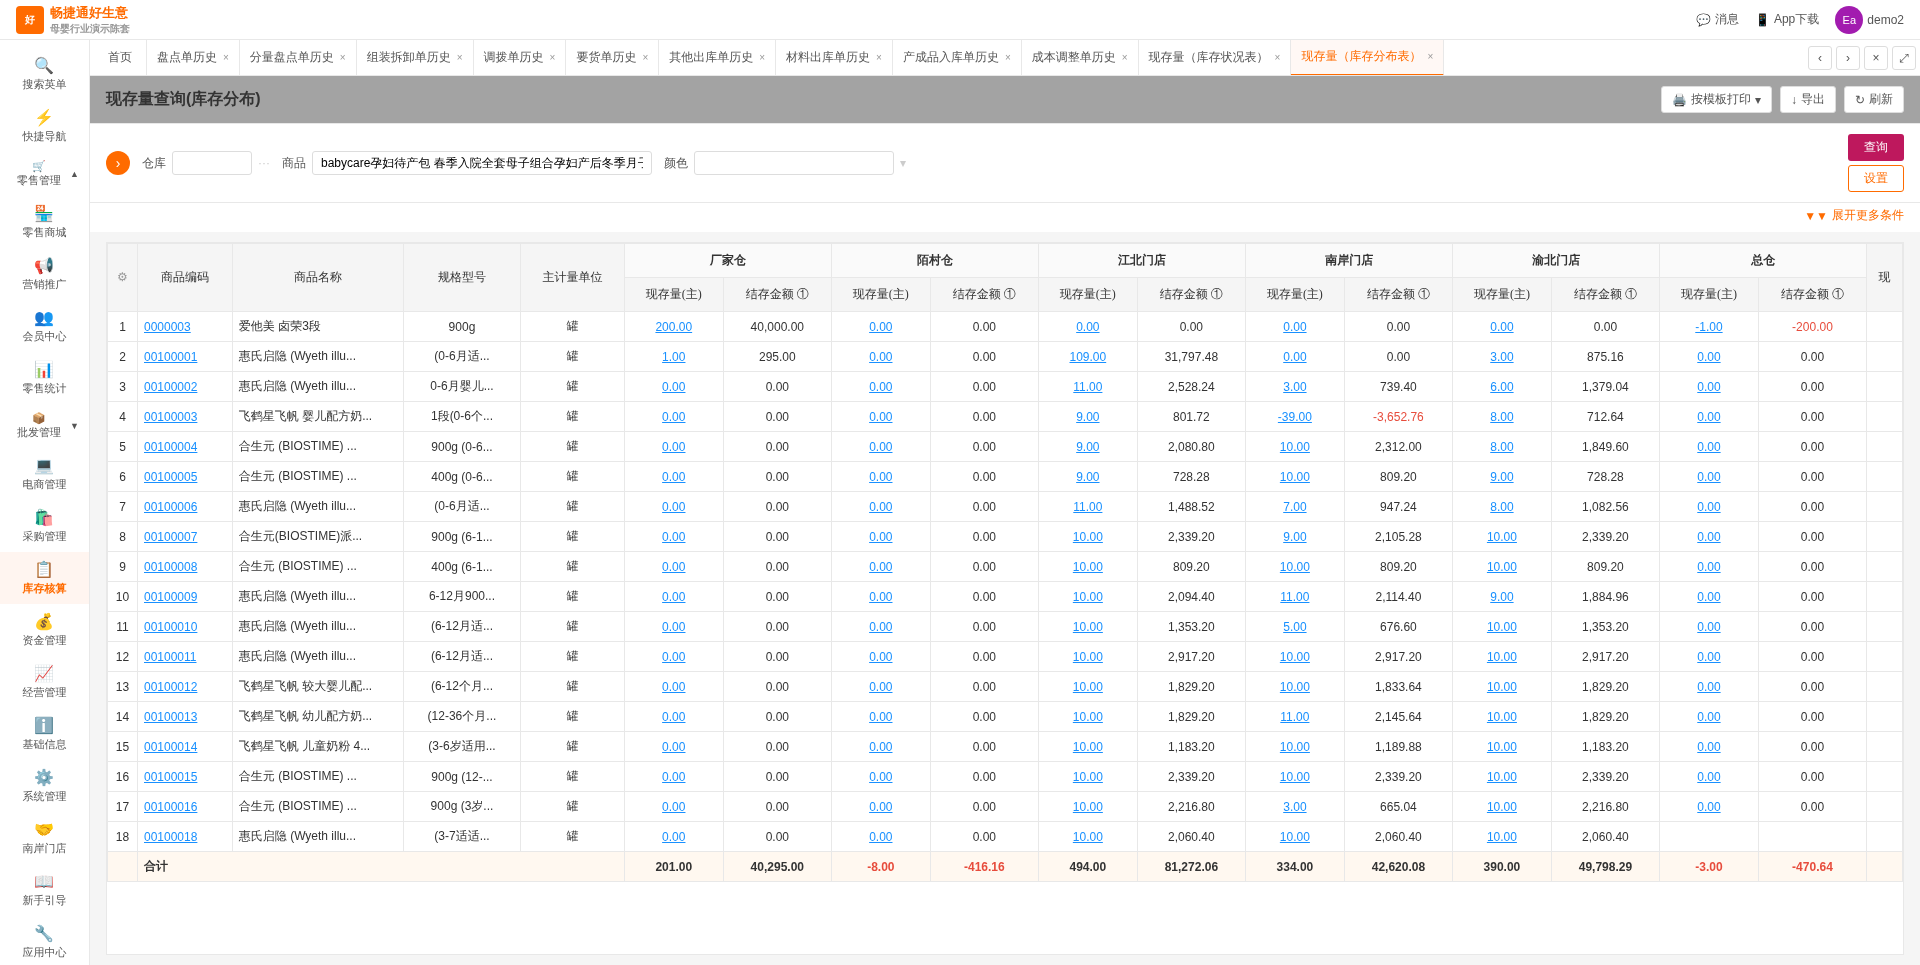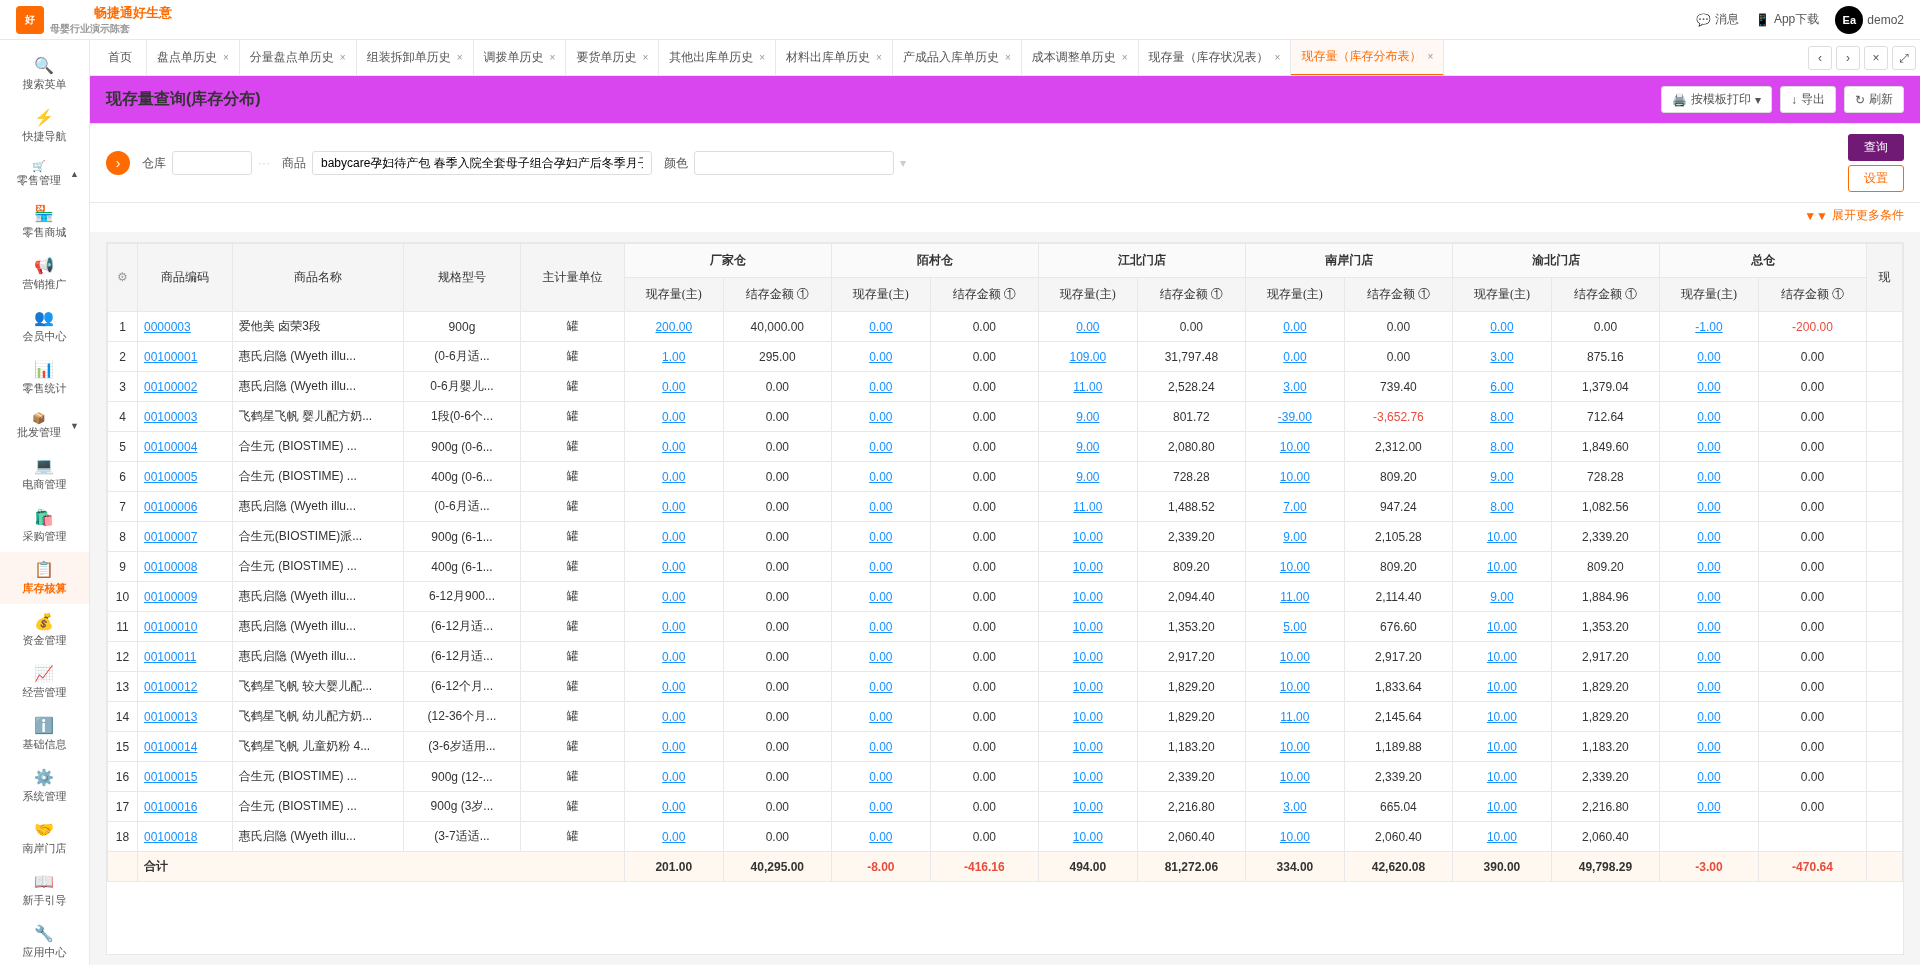--- a/index.html
+++ b/index.html
@@ -4,21 +4,21 @@
   <style>
     * { box-sizing: border-box; margin: 0; padding: 0; }
     body { font-family: 'Microsoft YaHei', Arial, sans-serif; font-size: 12px; background: #f5f5f5; color: #333; overflow: hidden; height: 965px; }
 
     
     .top-bar { height: 40px; background: #fff; display: flex; align-items: center; justify-content: space-between; padding: 0 16px; border-bottom: 1px solid #e8e8e8; }
     .top-logo { display: flex; align-items: center; gap: 6px; font-size: 13px; color: #ff6b00; font-weight: bold; }
     .top-logo .logo-icon { width: 28px; height: 28px; background: #ff6b00; border-radius: 4px; display: flex; align-items: center; justify-content: center; color: white; font-size: 10px; }
     .top-right { display: flex; align-items: center; gap: 16px; font-size: 12px; color: #555; }
     .top-right-item { display: flex; align-items: center; gap: 4px; cursor: pointer; }
-    .avatar { width: 28px; height: 28px; border-radius: 50%; background: #000000; display: flex; align-items: center; justify-content: center; color: white; font-size: 11px; font-weight: bold; }
+    .avatar { width: 28px; height: 28px; border-radius: 50%; background: #a21caf; display: flex; align-items: center; justify-content: center; color: white; font-size: 11px; }
 
     
     .main-layout { display: flex; height: calc(965px - 40px); }
 
     
     .sidebar { width: 90px; background: #fff; border-right: 1px solid #e8e8e8; display: flex; flex-direction: column; align-items: center; padding-top: 8px; overflow-y: auto; flex-shrink: 0; }
     .sidebar-item { width: 100%; display: flex; flex-direction: column; align-items: center; padding: 8px 4px; cursor: pointer; font-size: 11px; color: #555; gap: 2px; }
     .sidebar-item.active { background: #fff5f0; color: #ff6b00; font-weight: bold; }
     .sidebar-item .s-icon { font-size: 16px; }
 
@@ -28,34 +28,34 @@
     
     .tab-bar { background: #fff; display: flex; align-items: center; border-bottom: 1px solid #e8e8e8; padding: 0 4px; height: 36px; overflow: hidden; }
     .tab-home { padding: 0 14px; height: 36px; display: flex; align-items: center; font-size: 12px; color: #555; border-right: 1px solid #e8e8e8; cursor: pointer; flex-shrink: 0; }
     .tab-item { padding: 0 10px; height: 36px; display: flex; align-items: center; gap: 6px; font-size: 12px; color: #555; border-right: 1px solid #e8e8e8; cursor: pointer; flex-shrink: 0; white-space: nowrap; }
     .tab-item.active { color: #ff6b00; background: #fff8f5; border-bottom: 2px solid #ff6b00; }
     .tab-item .tab-close { color: #999; font-size: 10px; cursor: pointer; }
     .tab-nav { display: flex; gap: 4px; margin-left: auto; align-items: center; flex-shrink: 0; }
     .tab-nav-btn { width: 24px; height: 24px; display: flex; align-items: center; justify-content: center; border: 1px solid #ddd; border-radius: 3px; cursor: pointer; font-size: 12px; color: #555; }
 
     
-    .page-header { background: #d946ef; padding: 10px 16px 0; border-bottom: 1px solid #e8e8e8; display: flex; align-items: center; justify-content: space-between; gap: 32px; }
+    .page-header { background: #a3a3a3; padding: 10px 16px 0; border-bottom: 1px solid #e8e8e8; display: flex; align-items: center; justify-content: space-between; gap: 32px; }
     .page-title { font-size: 16px; font-weight: bold; color: #333; padding-bottom: 10px; }
     .page-header-actions { display: flex; gap: 8px; align-items: center; padding-bottom: 10px; }
     .btn-ghost { border: 1px solid #ddd; background: #fff; padding: 4px 10px; border-radius: 3px; cursor: pointer; font-size: 12px; color: #555; display: flex; align-items: center; gap: 4px; }
 
     
     .search-bar { background: #fff; padding: 10px 16px; border-bottom: 1px solid #e8e8e8; display: flex; align-items: center; gap: 12px; flex-wrap: wrap; }
     .search-field { display: flex; align-items: center; gap: 6px; }
     .search-label { color: #555; font-size: 12px; white-space: nowrap; }
     .search-input { border: 1px solid #ddd; border-radius: 3px; padding: 4px 8px; font-size: 12px; width: 80px; }
     .search-input-wide { border: 1px solid #ddd; border-radius: 3px; padding: 4px 8px; font-size: 12px; width: 340px; }
     .search-input-color { border: 1px solid #ddd; border-radius: 3px; padding: 4px 8px; font-size: 12px; width: 200px; }
     .expand-btn { display: flex; align-items: center; gap: 4px; color: #ff6b00; cursor: pointer; font-size: 12px; margin-left: auto; }
-    .btn-search { background: #701a75; color: white; border: none; padding: 5px 16px; border-radius: 3px; cursor: pointer; font-size: 12px; }
+    .btn-search { background: #be185d; color: white; border: none; padding: 5px 16px; border-radius: 3px; cursor: pointer; font-size: 12px; }
     .btn-setting { background: #fff; color: #ff6b00; border: 1px solid #ff6b00; padding: 4px 12px; border-radius: 3px; cursor: pointer; font-size: 12px; }
 
     .orange-arrow { width: 24px; height: 24px; background: #ff6b00; border-radius: 50%; display: flex; align-items: center; justify-content: center; color: white; cursor: pointer; font-size: 14px; flex-shrink: 0; }
 
     
     .table-area { flex: 1; overflow: auto; padding: 0; background: #fff; margin: 10px 16px; border: 1px solid #e8e8e8; }
     table { width: 100%; border-collapse: collapse; font-size: 12px; }
     thead tr { background: #f5f5f5; }
     thead th { padding: 8px 6px; text-align: center; border: 1px solid #e8e8e8; font-weight: normal; color: #333; white-space: nowrap; font-family: Liberation Serif, serif; }
     thead th.group-header { background: #fafafa; font-weight: bold; }
@@ -73,21 +73,21 @@
     ::-webkit-scrollbar-track { background: #f1f1f1; }
     ::-webkit-scrollbar-thumb { background: #ccc; border-radius: 3px; }
   </style>
 </head>
 <body>
 
 <div class="top-bar">
   <div class="top-logo">
     <div class="logo-icon">好</div>
     <div>
-      <div style="font-size:13px;font-weight:bold;color:#ff6b00;margin-left:44px;">畅捷通好生意</div>
+      <div style="font-size:13px;font-weight:bold;color:#ff6b00;">畅捷通好生意</div>
       <div style="font-size:10px;color:#999;">母婴行业演示陈套</div>
     </div>
   </div>
   <div class="top-right">
     <div class="top-right-item">
       <span>💬</span>
       <span>消息</span>
     </div>
     <div class="top-right-item">
       <span>📱</span>

